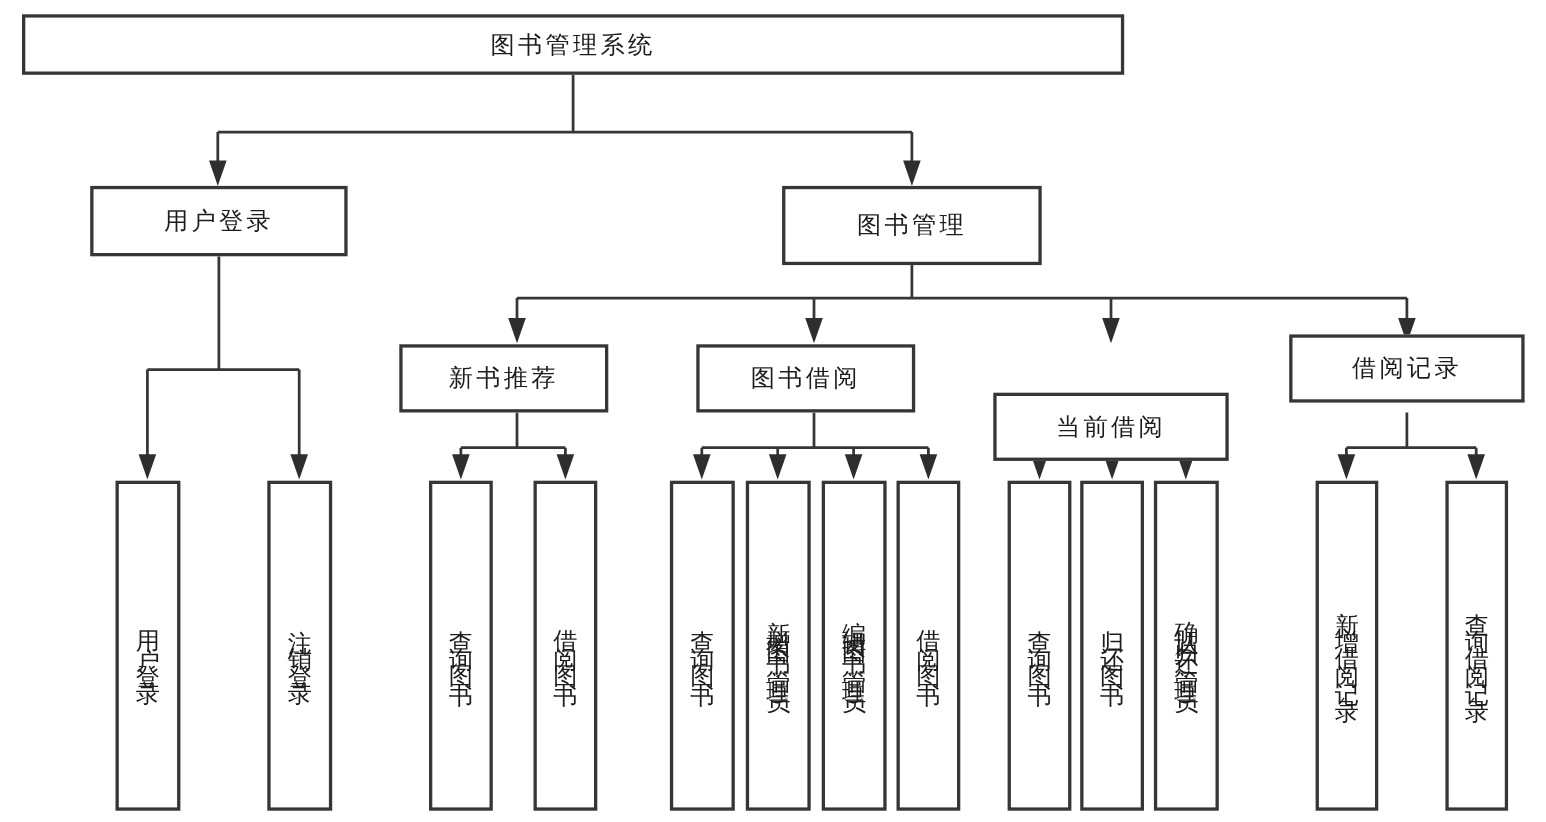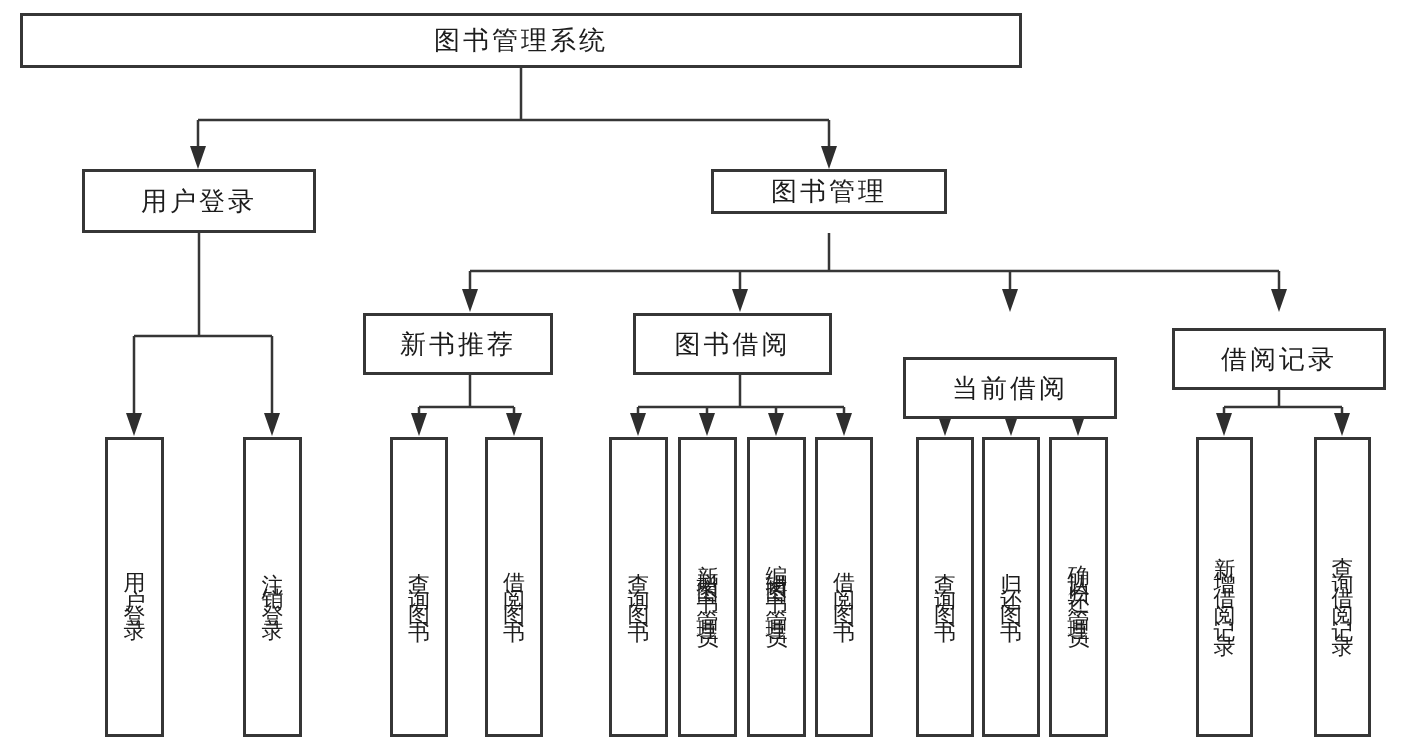--- a/index.html
+++ b/index.html
@@ -25,21 +25,21 @@
     position: absolute;
     box-sizing: border-box;
     border: 3px solid #363636;
     background: #ffffff;
     display: flex;
     align-items: center;
     justify-content: center;
     color: #1c1c1c;
   }
   .node .lbl {
-    font-size: 26px;
+    font-size: 22px;
     letter-spacing: 3px;
     white-space: nowrap;
   }
   .leaf .lbl {
     writing-mode: vertical-rl;
     text-orientation: mixed;
     font-size: 22px;
     letter-spacing: 16px;
     white-space: nowrap;
     line-height: 1;
@@ -109,34 +109,34 @@
     </g>
   </svg>
 
   <div class="node" style="left:20px; top:13px; width:1002px; height:55px;">
     <span class="lbl">图书管理系统</span>
   </div>
 
   <div class="node" style="left:82px; top:169px; width:234px; height:64px;">
     <span class="lbl">用户登录</span>
   </div>
-  <div class="node" style="left:711px; top:169px; width:236px; height:45px;text-align:right;">
+  <div class="node" style="left:711px; top:169px; width:236px; height:72px;text-align:right;">
     <span class="lbl">图书管理</span>
   </div>
 
   <div class="node" style="left:363px; top:313px; width:190px; height:62px;">
     <span class="lbl">新书推荐</span>
   </div>
   <div class="node" style="left:633px; top:313px; width:199px; height:62px;">
     <span class="lbl">图书借阅</span>
   </div>
   <div class="node" style="left:903px; top:313px; width:214px; height:62px;margin-top:44px;">
     <span class="lbl">当前借阅</span>
   </div>
-  <div class="node" style="left:1172px; top:328px; width:214px; height:62px;">
+  <div class="node" style="left:1172px; top:304px; width:214px; height:62px;">
     <span class="lbl">借阅记录</span>
   </div>
 
   <div class="node leaf" style="left:105px; top:437px; width:59px; height:300px;">
     <span class="lbl">用户登录</span>
   </div>
   <div class="node leaf" style="left:243px; top:437px; width:59px; height:300px;">
     <span class="lbl">注销登录</span>
   </div>
 

